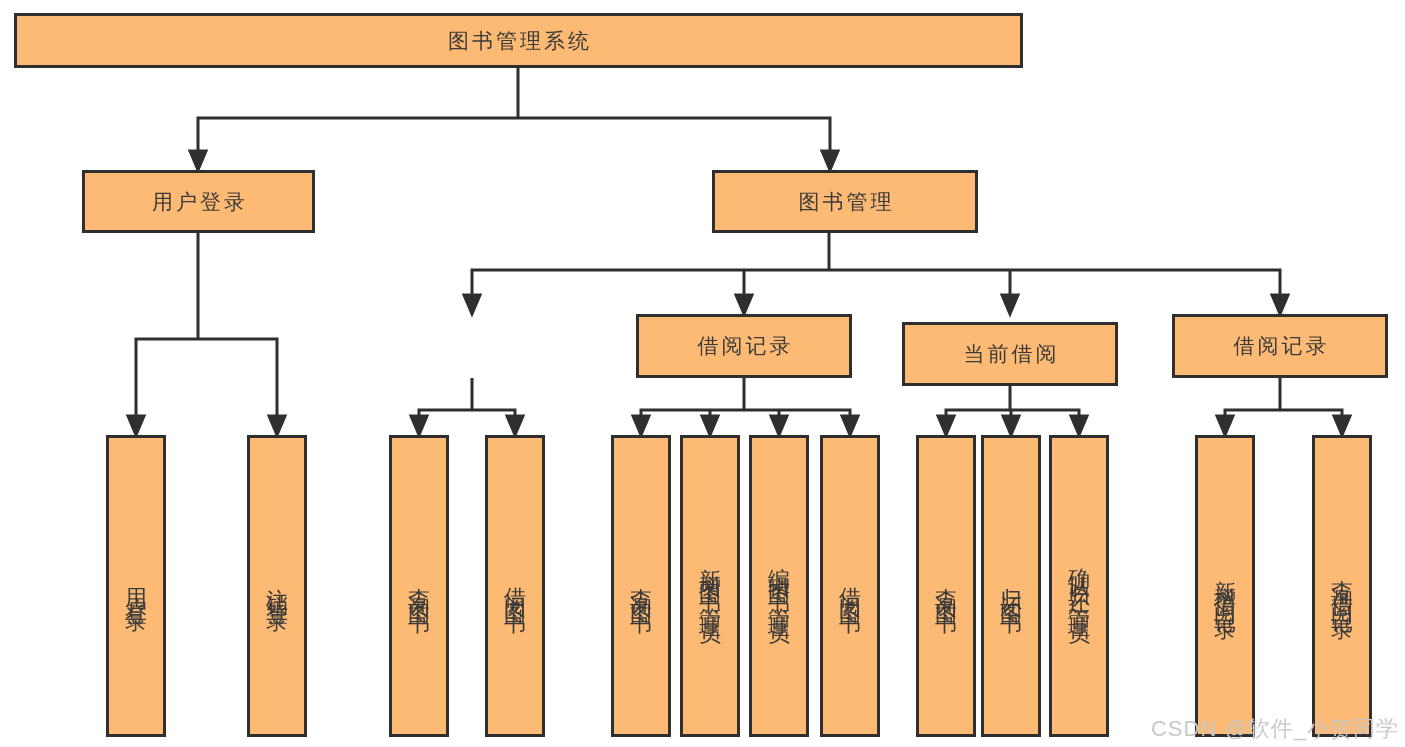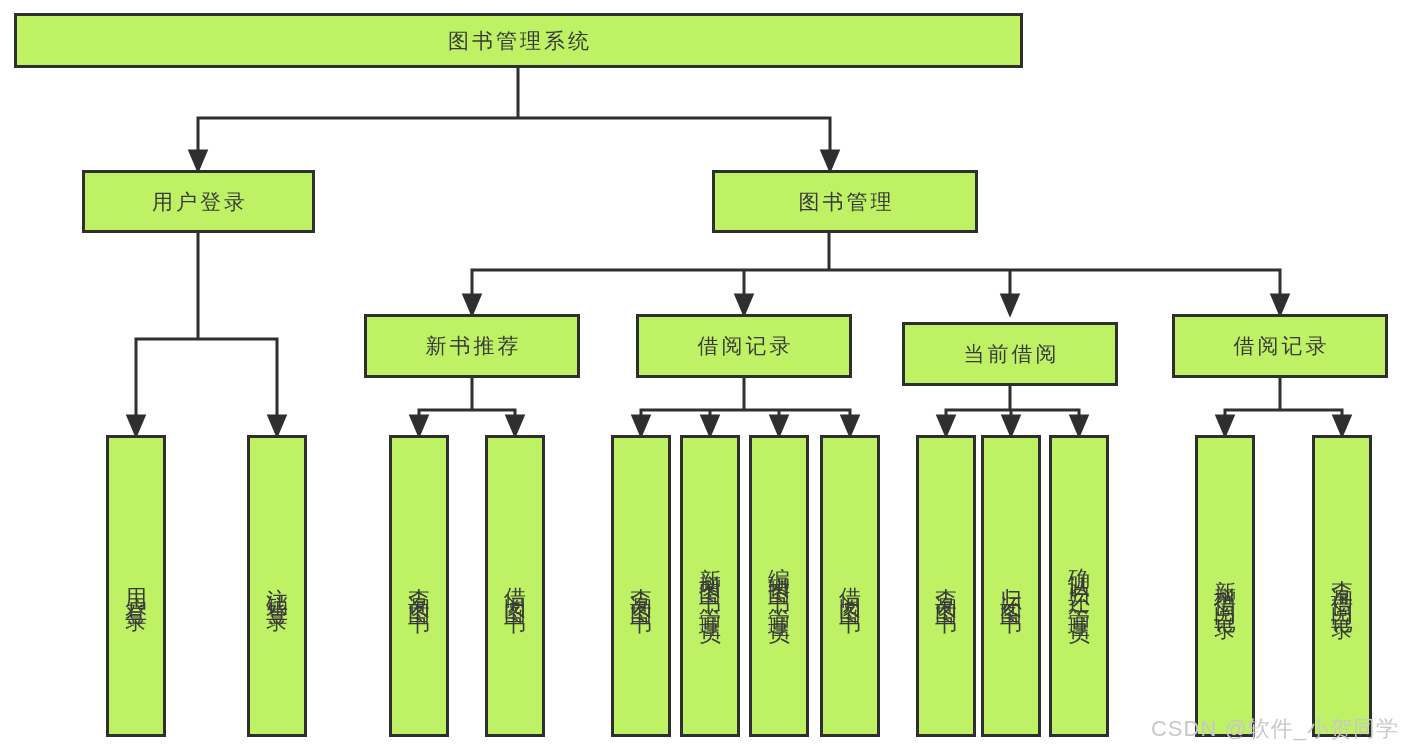--- a/index.html
+++ b/index.html
@@ -19,21 +19,21 @@
   #wires {
     position: absolute;
     left: 0; top: 0;
     width: 1405px;
     height: 747px;
   }
   .box {
     position: absolute;
     box-sizing: border-box;
     border: 3px solid #2f2f2f;
-    background: #bef264;
+    background: #fdba74;
     color: #3a3a3a;
     display: flex;
     align-items: center;
     justify-content: center;
     z-index: 2;
   }
   .h {
     font-size: 21px;
     letter-spacing: 3px;
     padding-left: 3px; 
@@ -131,21 +131,20 @@
         <polygon points="1334,416 1350,416 1342,435"></polygon>
       </g>
     </g>
   </svg>
 
   <div class="box h" id="n-root">图书管理系统</div>
 
   <div class="box h" id="n-ul">用户登录</div>
   <div class="box h" id="n-bm">图书管理</div>
 
-  <div class="box h l3" id="n-nb">新书推荐</div>
   <div class="box h l3" id="n-bo">借阅记录</div>
   <div class="box h l3" id="n-cu">当前借阅</div>
   <div class="box h l3" id="n-re">借阅记录</div>
 
   <div class="box leaf" id="f-ul-0">用户登录</div>
   <div class="box leaf" id="f-ul-1">注销登录</div>
 
   <div class="box leaf" id="f-nb-0">查询图书</div>
   <div class="box leaf" id="f-nb-1">借阅图书</div>
 

